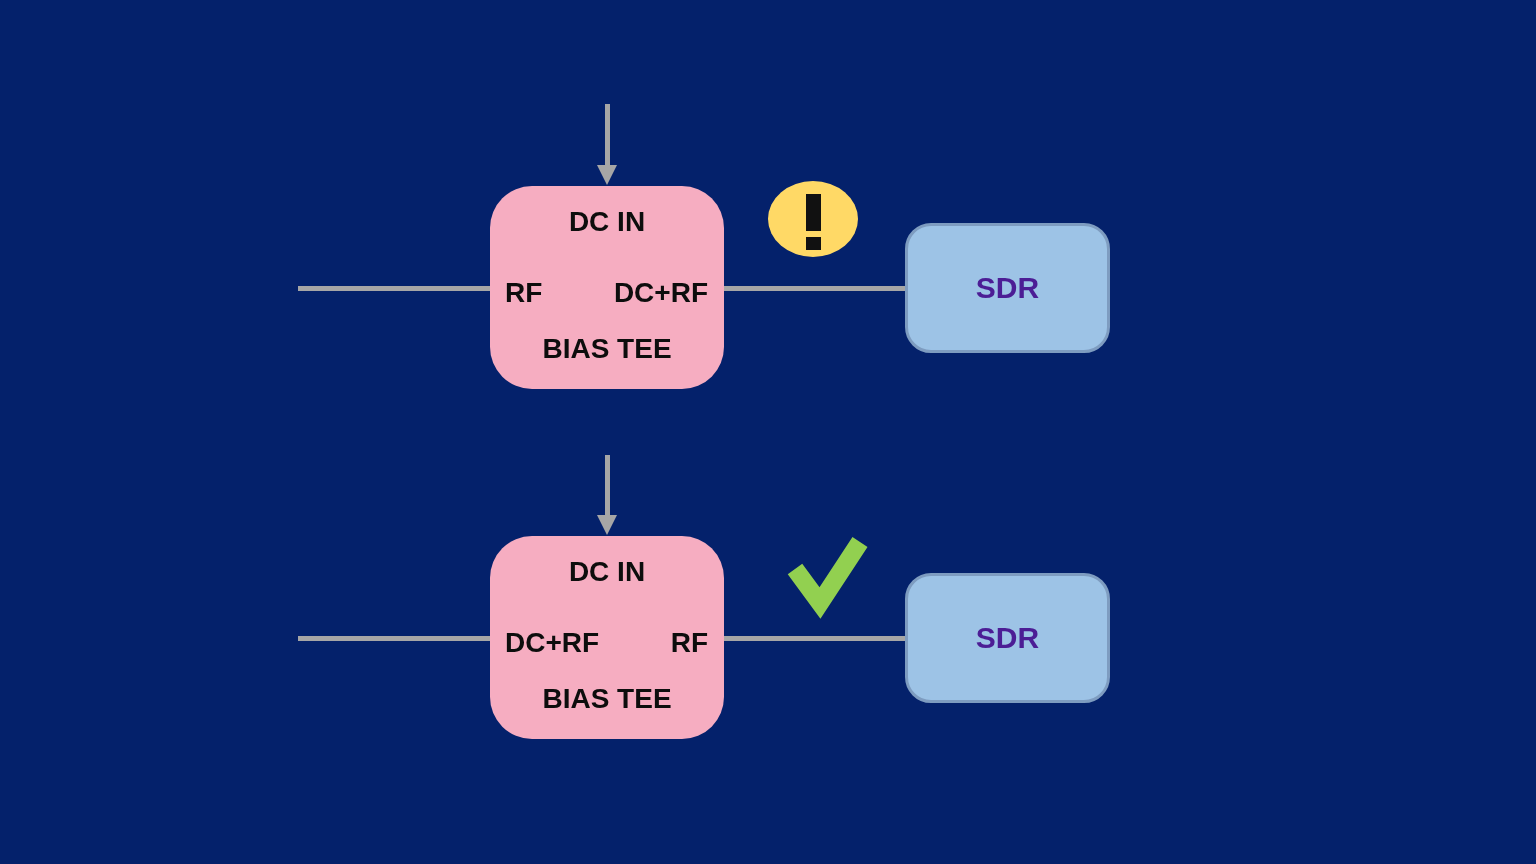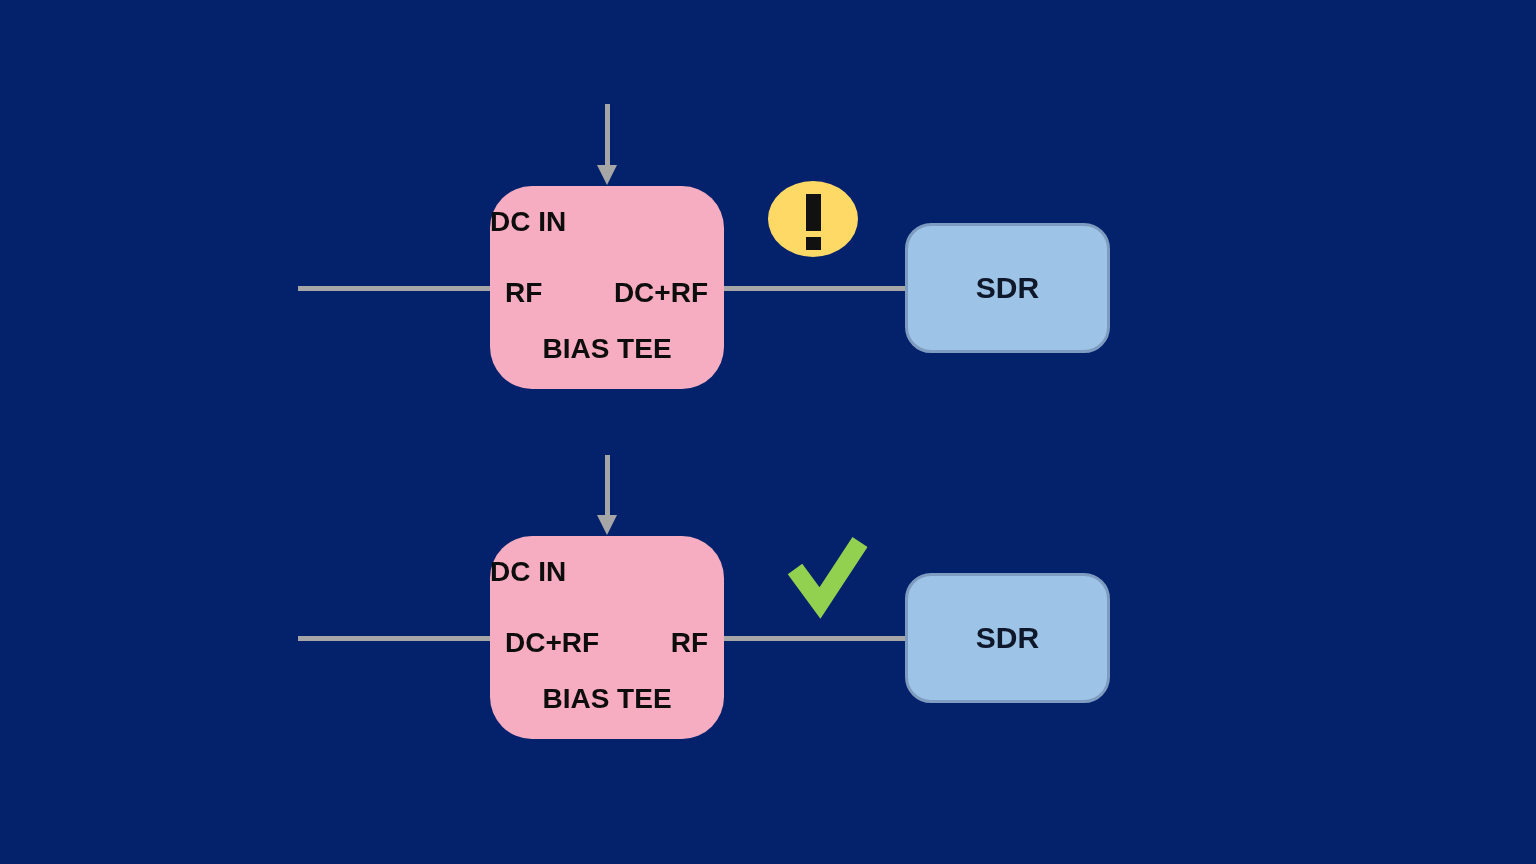--- a/index.html
+++ b/index.html
@@ -44,21 +44,21 @@
     border-radius: 42px;
     color: #0D0D0D;
   }
   .biastee .port {
     position: absolute;
     font-size: 28px;
     font-weight: bold;
     white-space: nowrap;
     line-height: 1;
   }
-  .port-top    { top: 22px; left: 0; width: 100%; text-align: left; }
+  .port-top    { top: 22px; left: 0; width: 100%; text-align: center; }
   .port-left   { left: 15px; top: 93px; }
   .port-right  { right: 16px; top: 93px; }
   .block-label { bottom: 26px; left: 0; width: 100%; text-align: center; }
 
   
   .sdr {
     position: absolute;
     left: 905px;
     width: 205px;
     height: 130px;
@@ -66,21 +66,21 @@
     border: 3px solid #7E9CC0;
     border-radius: 26px;
     box-sizing: border-box;
     display: flex;
     align-items: center;
     justify-content: center;
   }
   .sdr-label {
     font-size: 30px;
     font-weight: bold;
-    color: #0f172a;
+    color: #4c1d95;
     line-height: 1;
   }
 
   
   .warning-badge {
     position: absolute;
     left: 768px;
     top: 181px;
     width: 90px;
     height: 76px;

